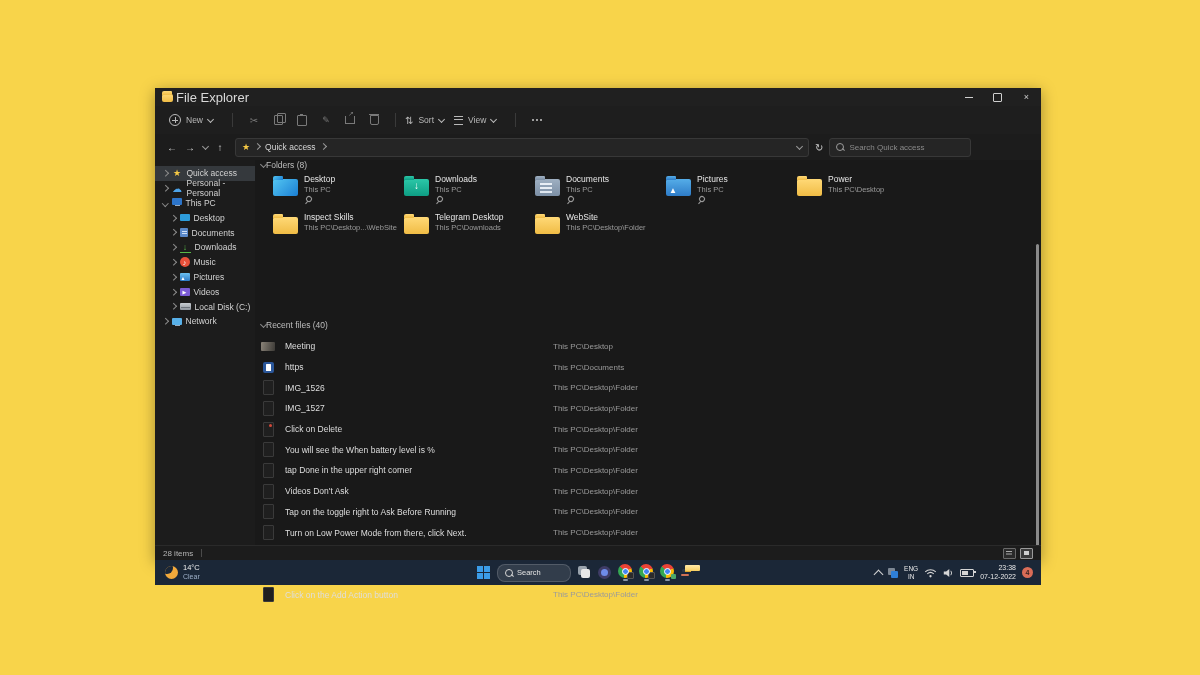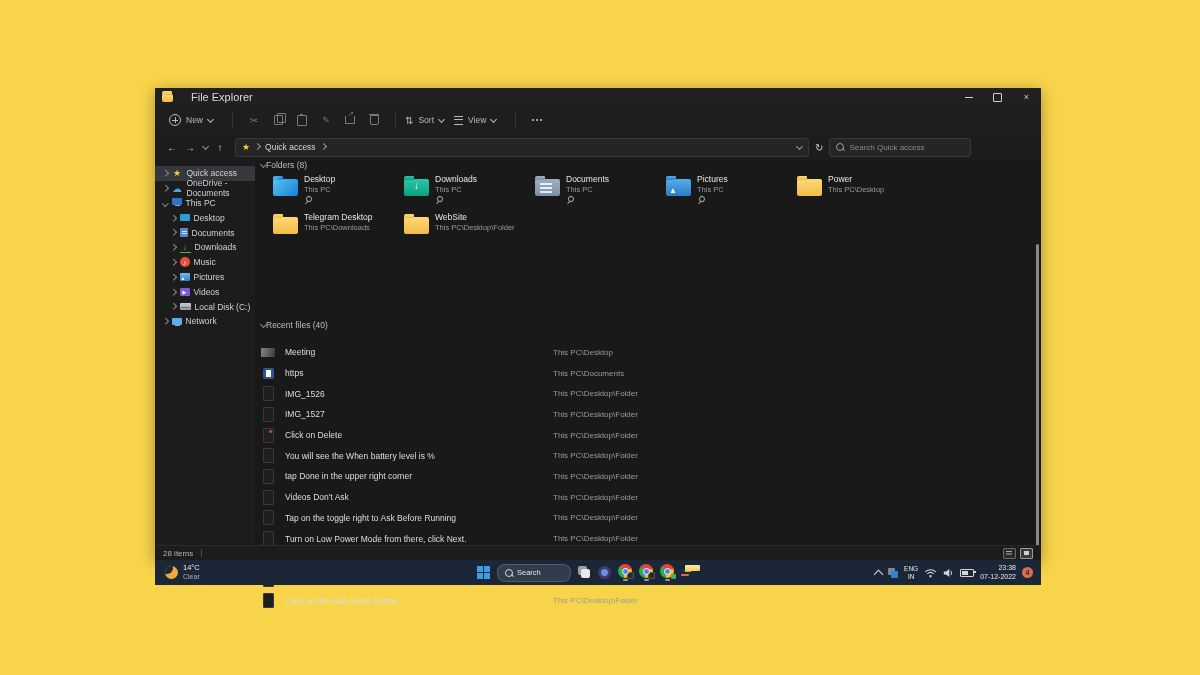--- a/index.html
+++ b/index.html
@@ -6,21 +6,21 @@
   body{
     width:1200px;height:675px;position:relative;overflow:hidden;
     background:var(--c-background,#F8D44A);
     font-family:"Liberation Sans", sans-serif;
     -webkit-font-smoothing:antialiased;
   }
   .desktop{position:absolute;left:155px;top:88px;width:886px;height:497px;}
   
   .window{position:absolute;left:0;top:0;width:886px;height:472px;background:var(--c-window,#1c1c1c);box-shadow:0 3px 14px rgba(0,0,0,.35);}
   .titlebar{position:absolute;left:0;top:0;right:0;height:18px;background:#202020;display:flex;align-items:center;padding-left:7px;}
-  .title-text{font-size:11px;color:#d9d9d9;margin-left:18px;}
+  .title-text{font-size:13px;color:#d9d9d9;margin-left:3px;}
   .win-controls{position:absolute;right:0;top:0;height:18px;display:flex;}
   .wc{width:29px;height:18px;display:flex;align-items:center;justify-content:center;color:#cfcfcf;font-size:9px;}
   .wc .minus{width:8px;height:1px;background:#cfcfcf;display:inline-block}
   .wc .restore{width:7px;height:7px;border:1px solid #cfcfcf;border-radius:1px;position:relative}
   .toolbar{position:absolute;left:0;top:18px;right:0;height:28px;background:#1e1e1e;border-bottom:1px solid #2a2a2a;display:flex;align-items:center;padding-left:14px;}
   .tb-group{display:flex;align-items:center;gap:5px;color:#b9b9b9;font-size:8.5px;margin-right:10px;justify-content:center;}
   .tb-sep{width:1px;height:14px;background:#3a3a3a;margin:0 9px;}
   .tb-btn{display:flex;align-items:center;justify-content:center;width:24px;height:20px;border-radius:3px;}
   .chev{display:inline-block;width:4px;height:4px;border-right:1px solid currentColor;border-bottom:1px solid currentColor;transform:rotate(45deg);margin-top:-2px}
   .chev.right{transform:rotate(-45deg)}
@@ -93,21 +93,21 @@
   .folder-documents{background:linear-gradient(#9FB0C2,#7C8FA5)}
   .folder-documents::after{content:"";position:absolute;left:5px;top:4px;width:12px;height:1.5px;background:#e8eef5;box-shadow:0 4px 0 #e8eef5,0 8px 0 #dfe7f0}
   .folder-pictures{background:linear-gradient(#55ADE8,#2E7CC8)}
   .folder-pictures::after{content:"▲";position:absolute;left:3px;bottom:1px;color:#fff;font-size:8px}
   .folder-plain{background:linear-gradient(#FFD977,#F0BC45)}
   .tile-meta{display:flex;flex-direction:column;line-height:1.25}
   .tile-name{font-size:8.5px;color:#e6e6e6}
   .tile-path{font-size:7.5px;color:#9a9a9a}
   .pin-icon{width:4px;height:4px;border:1px solid #9a9a9a;border-radius:50%;position:relative;transform:rotate(40deg);margin:2px 0 0 2px}
   .pin-icon::after{content:"";position:absolute;left:1.5px;top:4px;width:1px;height:3.5px;background:#9a9a9a}
-  .recent-list{position:absolute;left:6px;top:182px;right:20px;}
+  .recent-list{position:absolute;left:6px;top:176px;right:20px;}
   .file-row{height:20.7px;display:flex;align-items:center;}
   .file-ic{width:14px;display:flex;justify-content:center;margin-right:10px;flex:0 0 auto}
   .photo-thumb{width:14px;height:9px;background:linear-gradient(100deg,#8a8378,#3c3a36);border-radius:1px}
   .doc-blue{width:11px;height:11px;background:#2B579A;border-radius:2px;position:relative}
   .doc-blue::after{content:"";position:absolute;left:3px;top:2px;width:5px;height:7px;background:#fff;border-radius:.5px}
   .screenshot-thumb{width:9px;height:13px;background:#1f1f1f;border:1px solid #3a3a3a;border-radius:1px;position:relative}
   .screenshot-red{width:9px;height:13px;background:#1f1f1f;border:1px solid #3a3a3a;border-radius:1px;position:relative}
   .screenshot-red::after{content:"";position:absolute;right:1px;top:1px;width:3px;height:3px;border-radius:50%;background:#d2493a}
   .file-name{width:268px;font-size:8.5px;color:#dedede;white-space:nowrap;overflow:hidden}
   .file-path{font-size:8px;color:#9a9a9a}
@@ -250,21 +250,21 @@
     <div class="sidebar">
 
     <div class="side-row selected">
           <span class="side-chev"></span>
           <span class="side-ic star-icon"></span>
           <span class="side-label">Quick access</span>
         </div>
         <div class="side-row">
           <span class="side-chev"></span>
           <span class="side-ic cloud-icon"></span>
-          <span class="side-label">OneDrive - Documents</span>
+          <span class="side-label">Personal - Personal</span>
         </div>
         <div class="side-row expanded">
           <span class="side-chev"></span>
           <span class="side-ic pc-icon"></span>
           <span class="side-label">This PC</span>
         </div>
         <div class="side-row lvl1">
           <span class="side-chev"></span>
           <span class="side-ic desktop-icon"></span>
           <span class="side-label">Desktop</span>
@@ -344,20 +344,28 @@
               <span class="tile-name">Pictures</span>
               <span class="tile-path">This PC</span>
               <span class="pin-icon"></span>
             </span>
           </div>
           <div class="tile">
             <span class="fold folder-plain"></span>
             <span class="tile-meta">
               <span class="tile-name">Power</span>
               <span class="tile-path">This PC\Desktop</span>
+
+            </span>
+          </div>
+          <div class="tile">
+            <span class="fold folder-plain"></span>
+            <span class="tile-meta">
+              <span class="tile-name">Inspect Skills</span>
+              <span class="tile-path">This PC\Desktop...\WebSite</span>
 
             </span>
           </div>
           <div class="tile">
             <span class="fold folder-plain"></span>
             <span class="tile-meta">
               <span class="tile-name">Telegram Desktop</span>
               <span class="tile-path">This PC\Downloads</span>
 
             </span>

